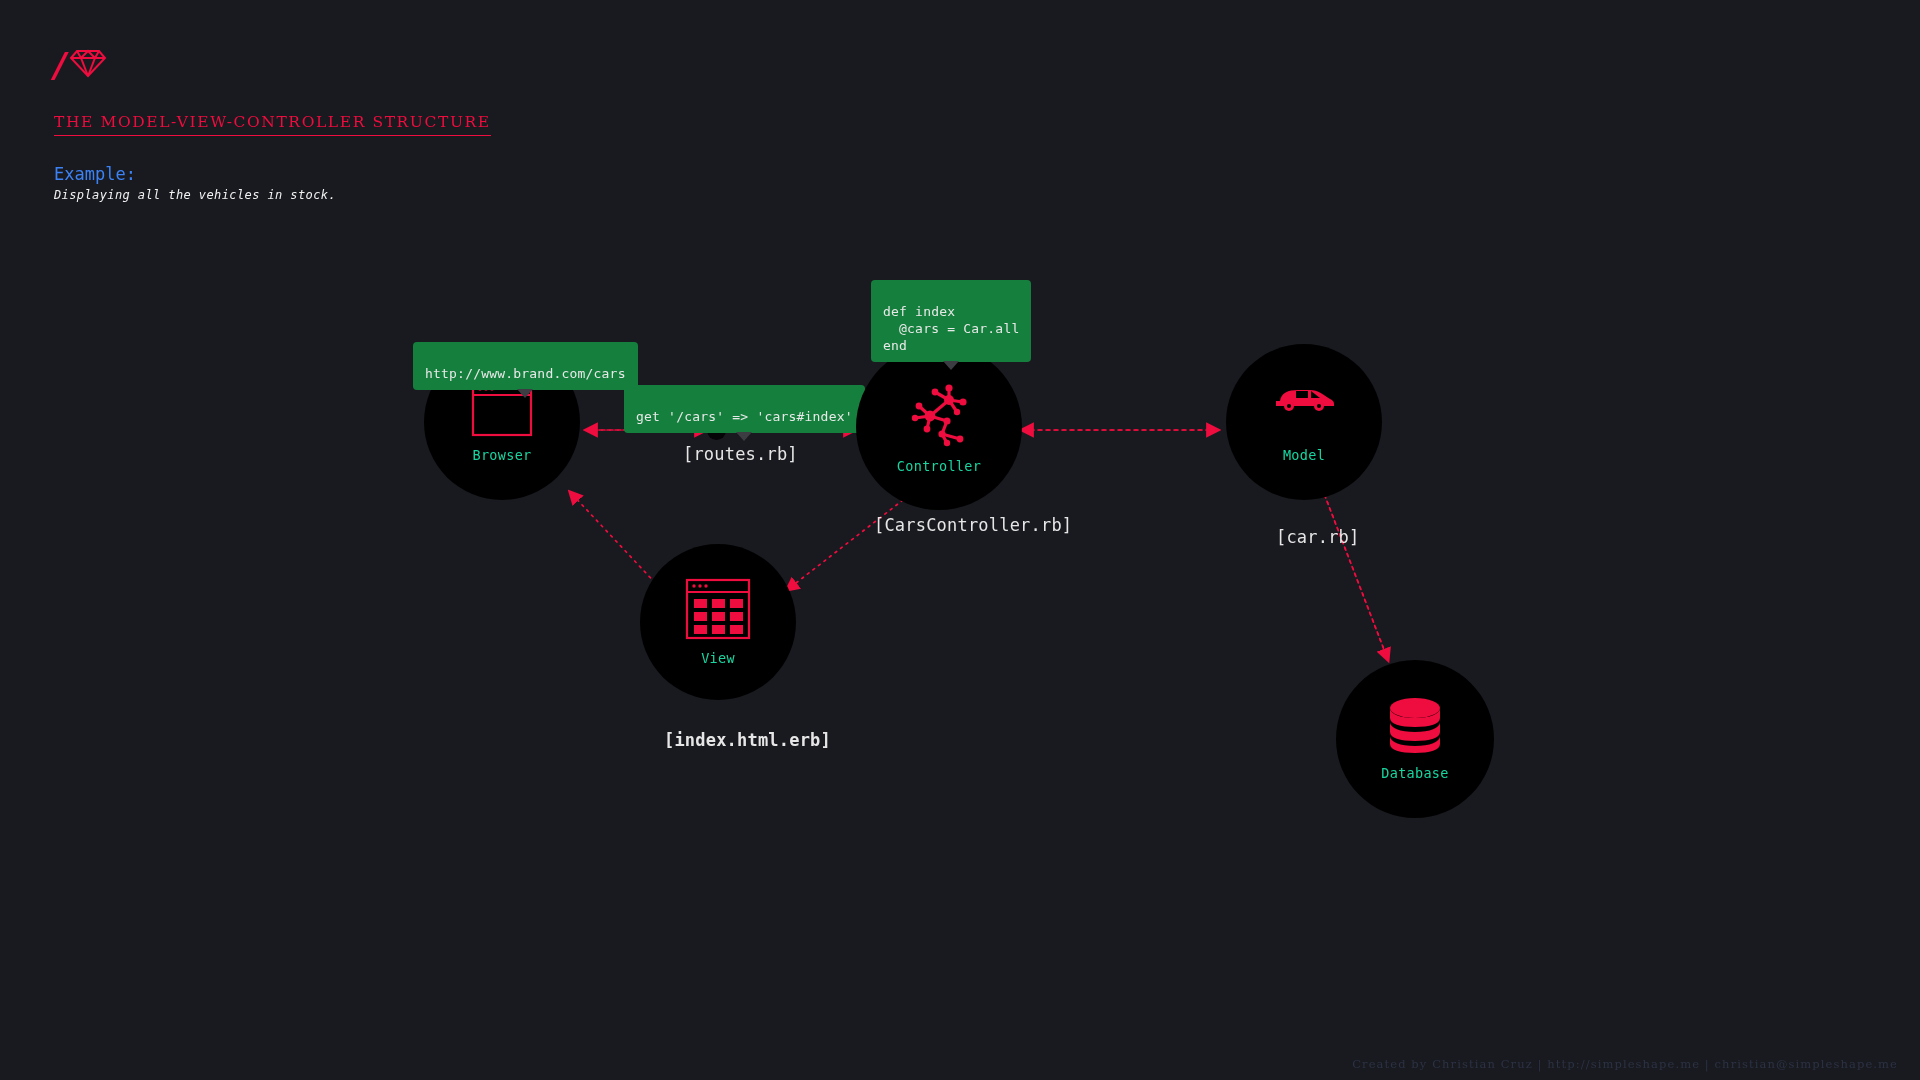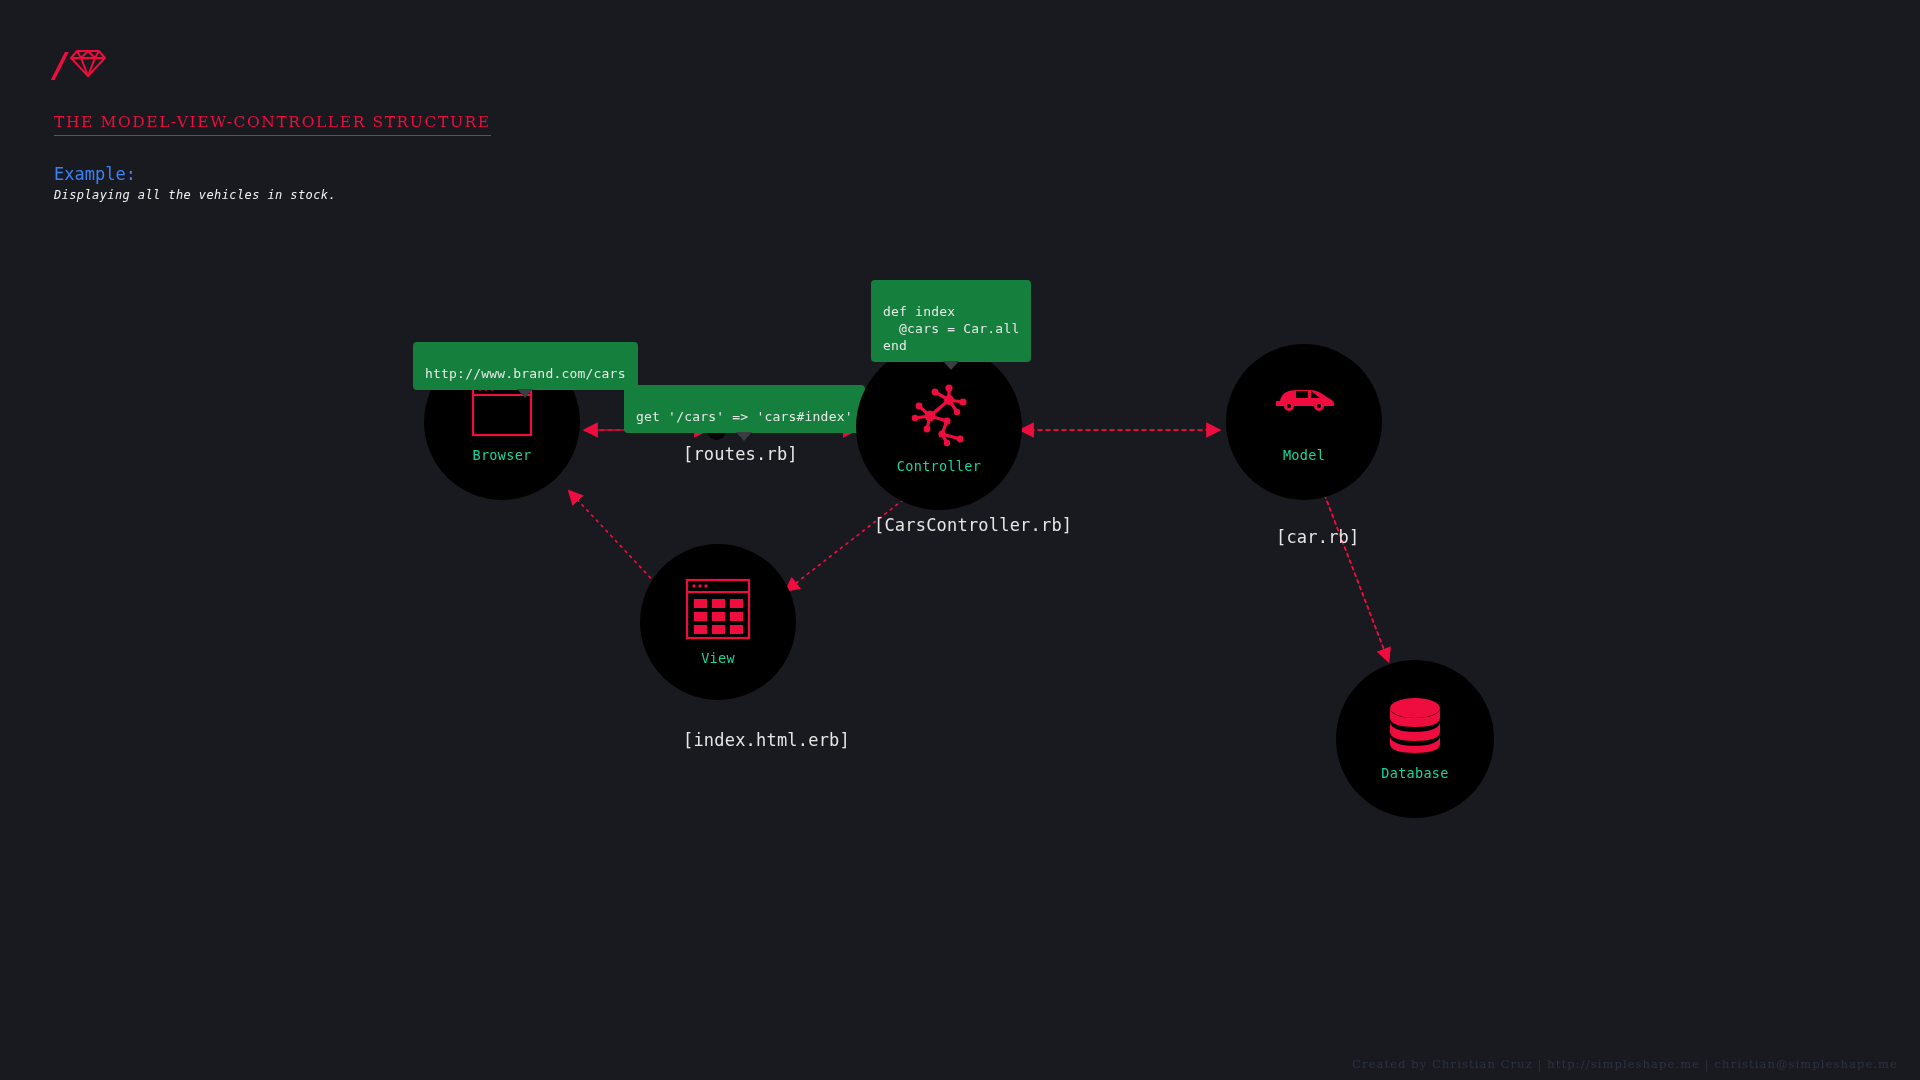--- a/index.html
+++ b/index.html
@@ -319,21 +319,21 @@
           <rect x="27" y="34" width="13" height="9"></rect>
           <rect x="45" y="34" width="13" height="9"></rect>
           <rect x="9" y="47" width="13" height="9"></rect>
           <rect x="27" y="47" width="13" height="9"></rect>
           <rect x="45" y="47" width="13" height="9"></rect>
         </g>
       </svg>
     </span>
     <span class="node-label">View</span>
   </div>
-  <div class="node-file" style="left:683px; top:730px;">[index.html.erb]</div>
+  <div class="node-file" style="left:664px; top:730px;font-weight:bold;">[index.html.erb]</div>
 
   <div class="node" style="left:1336px; top:660px; width:158px; height:158px;">
     <span class="node-icon">
       <svg width="54" height="58" viewBox="0 0 54 58">
         <g fill="#ef0c3e">
           <ellipse cx="27" cy="11" rx="25" ry="10"></ellipse>
           <path d="M2 11 L2 21 C2 27 12 30 27 30 C42 30 52 27 52 21 L52 11 C52 17 42 21 27 21 C12 21 2 17 2 11 Z"></path>
           <path d="M2 25 L2 35 C2 41 12 44 27 44 C42 44 52 41 52 35 L52 25 C52 31 42 35 27 35 C12 35 2 31 2 25 Z"></path>
           <path d="M2 39 L2 47 C2 53 12 56 27 56 C42 56 52 53 52 47 L52 39 C52 45 42 49 27 49 C12 49 2 45 2 39 Z"></path>
         </g>

